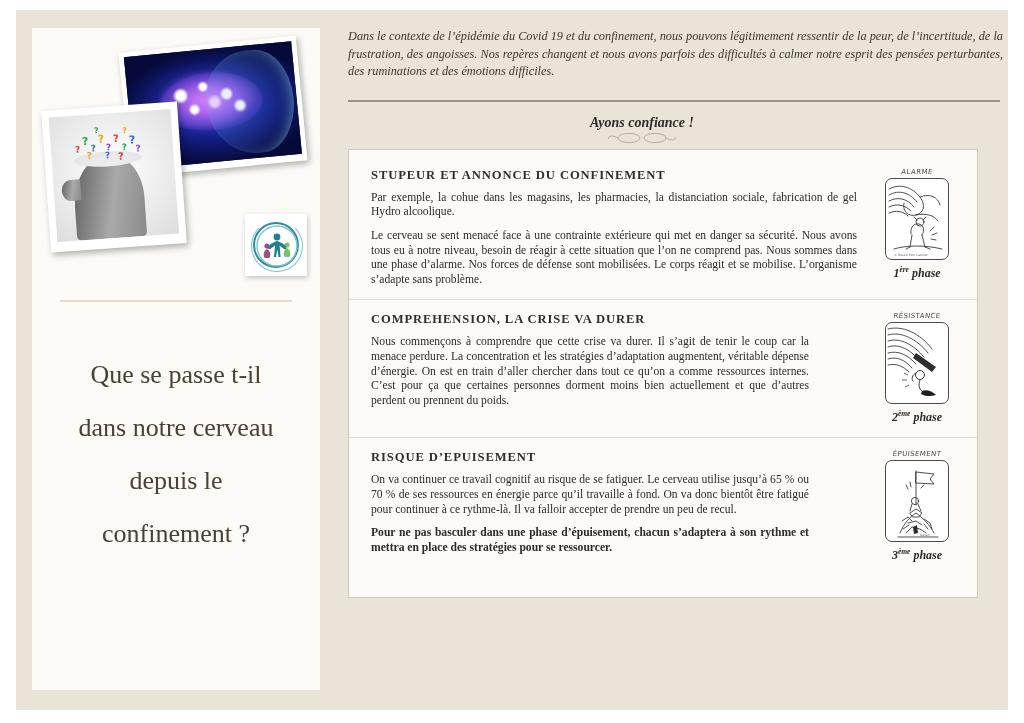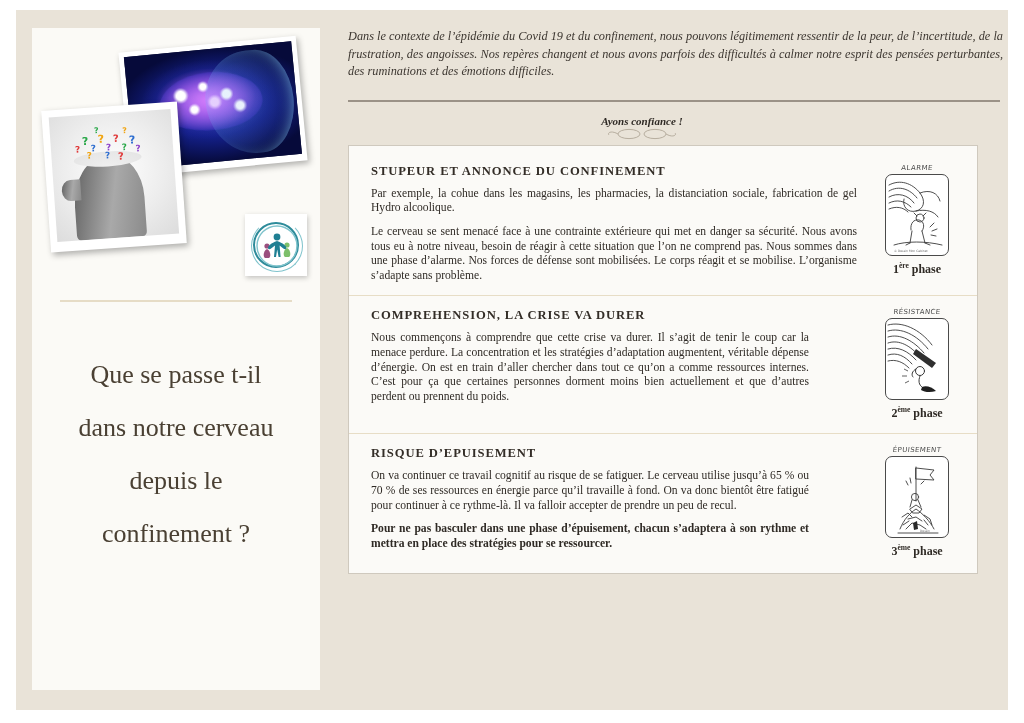--- a/index.html
+++ b/index.html
@@ -191,40 +191,40 @@
   .intro .strong { font-weight: bold; }
   .rule {
     width: 652px; height: 0;
     border-top: 2px solid #9b9287;
     margin: 9px 0 0 0;
   }
   .section-heading {
     text-align: center;
     font-style: italic;
     font-weight: bold;
-    font-size: 11px;
+    font-size: 14px;
     color: #2f2a25;
     margin-top: 13px;
   }
   .ornament {
     text-align: center;
     color: #b9b0a2;
     font-size: 16px;
     line-height: 10px;
     height: 13px;
     letter-spacing: -2px;
     font-family: "DejaVu Serif", serif;
   }
   .cards {
     margin-top: 5px;
     width: 630px;
     background: #fbfaf7;
     border: 1px solid #cfc9be;
     box-sizing: border-box;
-    padding: 6px 0 2px 0;
+    padding: 6px 0 22px 0;
   }
   .card {
     display: flex;
     padding: 12px 14px 12px 22px;
     box-sizing: border-box;
   }
   .card + .card { border-top: 1px solid #e7ddc6; gap: 48px; }
   .card-body { flex: 1; padding-right: 14px; }
   .card-title {
     font-weight: bold;
@@ -261,20 +261,21 @@
     margin: 0 auto;
     border: 1px solid #4a4a4a;
     border-radius: 7px;
     background: #ffffff;
     position: relative;
     overflow: hidden;
   }
   .toon svg { display: block; }
   .phase-caption {
     margin-top: 5px;
+    font-style: italic;
     font-weight: bold;
     font-size: 12px;
     color: #2f2a25;
   }
   .phase-caption sup { font-size: 7.5px; }
 </style>
 </head>
 <body>
 
 <div class="page">

